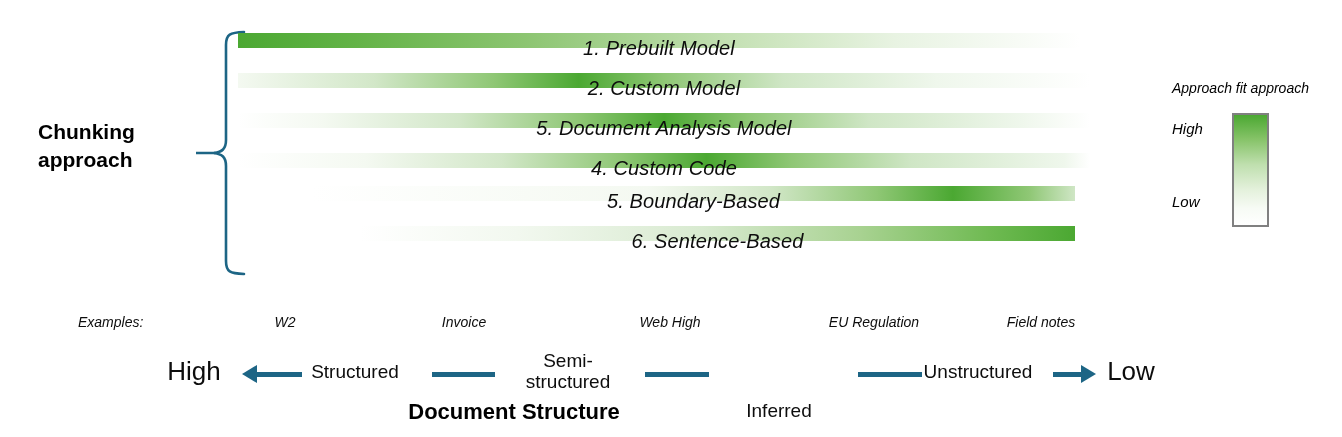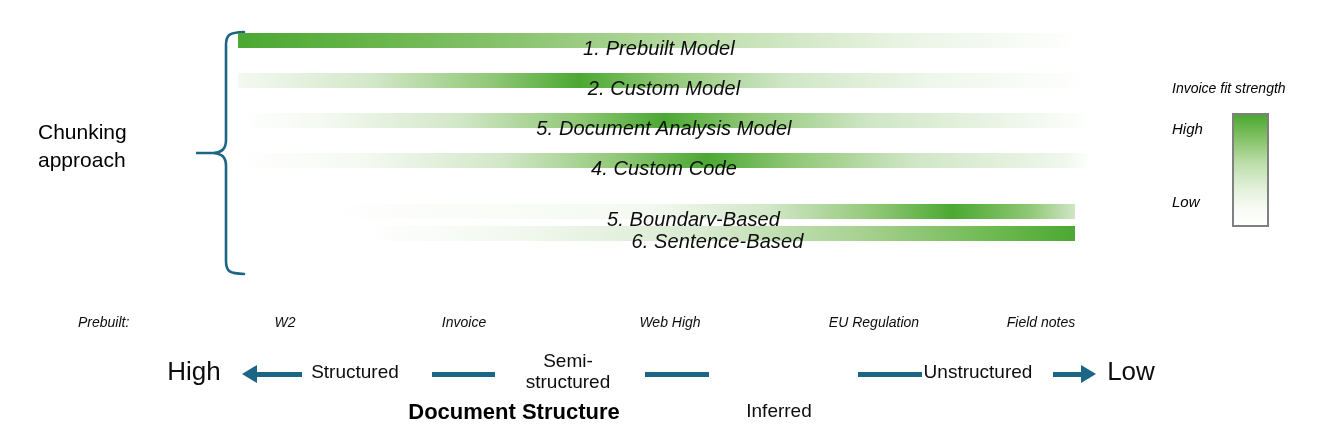--- a/index.html
+++ b/index.html
@@ -6,21 +6,21 @@
   body{
     width:1342px;height:437px;background:#ffffff;
     font-family:"Liberation Sans","DejaVu Sans",sans-serif;
     color:#000000;position:relative;overflow:hidden;
   }
   .canvas{position:absolute;left:0;top:0;width:1342px;height:437px;}
 
   
   #chunking-label{
     position:absolute;left:38px;top:118px;width:150px;
-    font-size:21px;font-weight:normal;line-height:1.32;
+    font-size:21px;font-weight:bold;line-height:1.32;
     text-align:left;color:#000;
   }
 
   
   #brace-wrap{position:absolute;left:196px;top:28px;width:52px;height:250px;}
 
   
   .bar-row{position:absolute;height:15px;}
   .bar-label{
     position:absolute;left:0;top:0;width:100%;height:31px;
@@ -104,39 +104,39 @@
         <div class="bar-label">2. Custom Model</div>
       </div>
       <div class="bar-row" style="left: 238px; top: 113px; width: 852px;">
         <div class="bar-fill" style="background: linear-gradient(to right, rgb(255, 255, 255) 0%, rgb(244, 249, 241) 10%, rgb(210, 231, 200) 26%, rgb(143, 199, 117) 40%, rgb(75, 168, 50) 50%, rgb(143, 199, 117) 60%, rgb(207, 230, 197) 74%, rgb(239, 247, 236) 92%, rgb(255, 255, 255) 100%);"></div>
         <div class="bar-label">5. Document Analysis Model</div>
       </div>
       <div class="bar-row" style="left: 238px; top: 153px; width: 852px;">
         <div class="bar-fill" style="background: linear-gradient(to right, rgb(255, 255, 255) 0%, rgb(244, 249, 241) 15%, rgb(210, 231, 200) 31%, rgb(143, 199, 117) 45%, rgb(75, 168, 50) 55%, rgb(143, 199, 117) 65%, rgb(207, 230, 197) 79%, rgb(239, 247, 236) 97%, rgb(255, 255, 255) 100%);"></div>
         <div class="bar-label">4. Custom Code</div>
       </div>
-      <div class="bar-row" style="left: 312px; top: 204px; width: 763px;">
+      <div class="bar-row" style="left: 312px; top: 186px; width: 763px;">
         <div class="bar-fill" style="background: linear-gradient(to right, rgb(255, 255, 255) 0%, rgb(244, 249, 241) 44%, rgb(210, 231, 200) 60%, rgb(143, 199, 117) 74%, rgb(75, 168, 50) 84%, rgb(143, 199, 117) 94%, rgb(207, 230, 197) 100%, rgb(239, 247, 236) 100%, rgb(255, 255, 255) 100%);"></div>
         <div class="bar-label">5. Boundary-Based</div>
       </div>
       <div class="bar-row" style="left: 360px; top: 226px; width: 715px;">
         <div class="bar-fill" style="background: linear-gradient(to right, rgb(255, 255, 255) 0%, rgb(242, 248, 239) 22%, rgb(216, 234, 208) 48%, rgb(168, 210, 145) 70%, rgb(111, 186, 82) 88%, rgb(75, 168, 50) 100%);"></div>
         <div class="bar-label">6. Sentence-Based</div>
       </div>
     </div>
 
   <div id="legend">
-    <div id="legend-title">Invoice fit strength</div>
+    <div id="legend-title">Approach fit approach</div>
     <div id="legend-high">High</div>
     <div id="legend-low">Low</div>
     <div id="legend-bar"></div>
   </div>
 
   <div id="examples">
-      <div class="example lead" style="left: 78px;">Prebuilt:</div>
+      <div class="example lead" style="left: 78px;">Examples:</div>
       <div class="example" style="left: 285px;">W2</div>
       <div class="example" style="left: 464px;">Invoice</div>
       <div class="example" style="left: 670px;">Web High</div>
       <div class="example" style="left: 874px;">EU Regulation</div>
       <div class="example" style="left: 1041px;">Field notes</div>
     </div>
 
   <div id="axis">
       <div class="axis-end" style="left: 194px; top: 356px;">High</div>
       <div class="arrow-head left" style="left: 242px; top: 365px;"></div>

